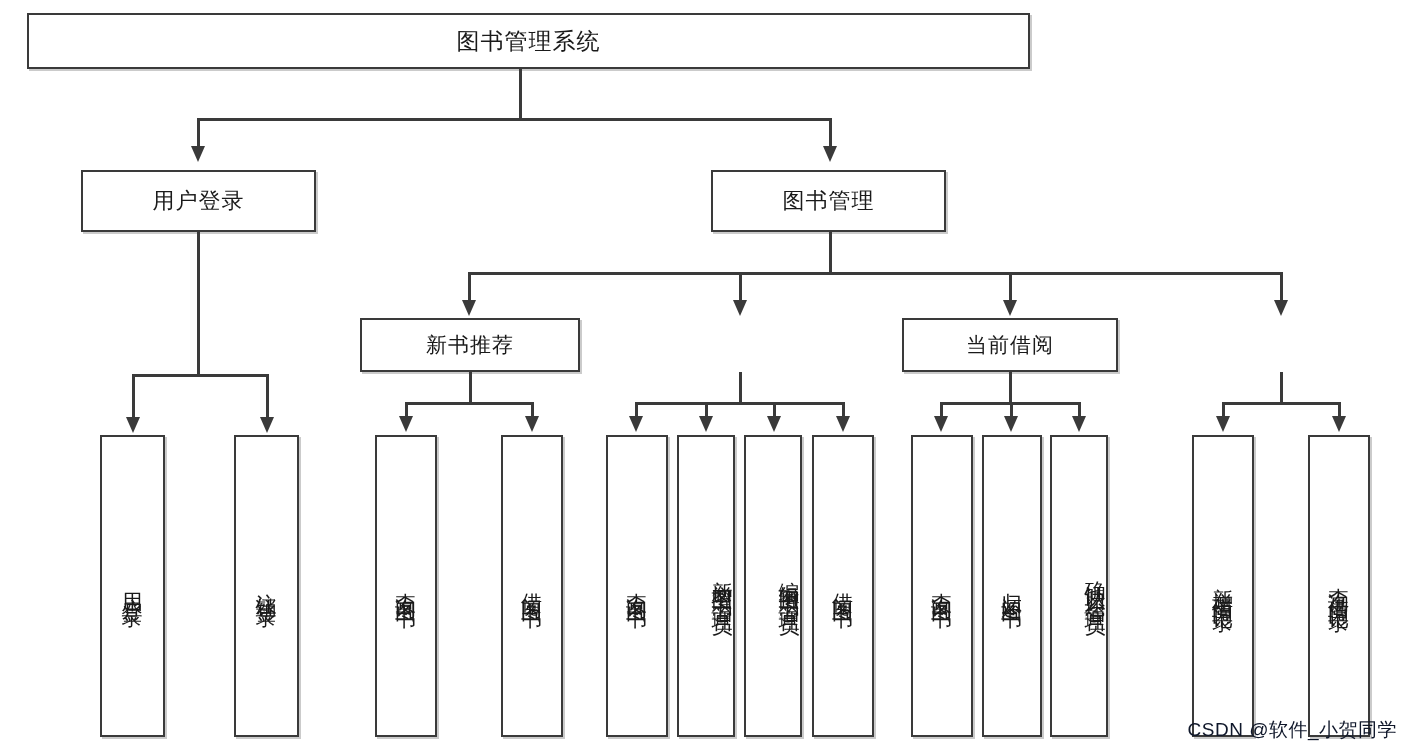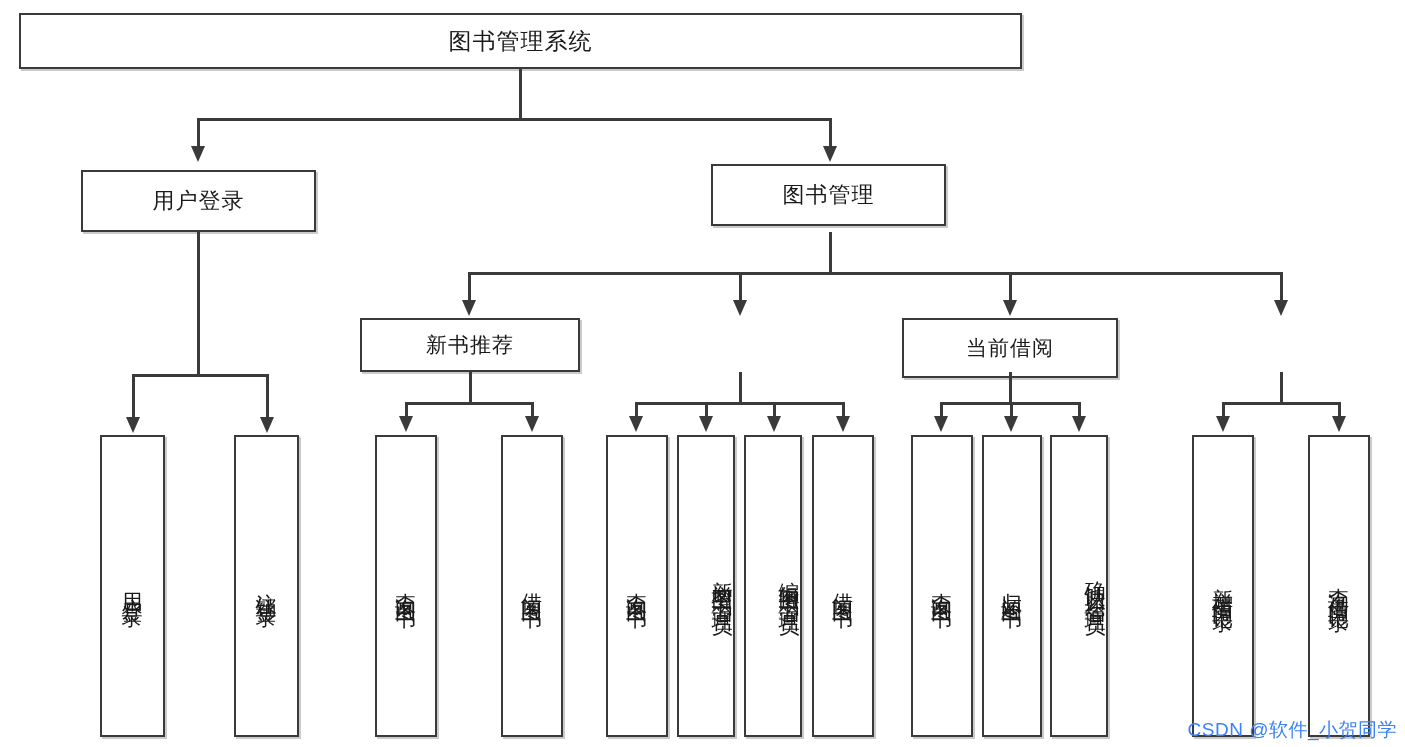--- a/index.html
+++ b/index.html
@@ -26,21 +26,21 @@
     background: #ffffff;
     border: 2.5px solid #3a3a3a;
     display: flex;
     align-items: center;
     justify-content: center;
     color: #1a1a1a;
     font-size: 22px;
     letter-spacing: 1px;
     box-shadow: 2px 2px 0 rgba(140,140,140,0.45);
   }
-  .node.root      { font-size: 23px; }
+  .node.root      { font-size: 23px; margin-left: 8px; }
   .node.level2    { font-size: 22px; }
   .node.level3    { font-size: 21px; }
 
   
   .node.leaf {
     writing-mode: vertical-rl;
     text-orientation: upright;
     align-items: center;
     justify-content: center;
     font-size: 21px;
@@ -74,21 +74,21 @@
     border-right: 7px solid transparent;
     border-top: 16px solid #3a3a3a;
   }
 
   
   #watermark {
     position: absolute;
     right: 8px;
     bottom: 4px;
     font-size: 19px;
-    color: #3b82f6;
+    color: #0f172a;
     letter-spacing: 0.5px;
     white-space: nowrap;
     pointer-events: none;
   }
 </style>
 </head>
 <body>
 
 <div id="canvas">
 
@@ -103,21 +103,21 @@
   <div class="ln v" style="left:197px; top:118px; width:2.5px; height:30px;"></div>
   <div class="arrow" style="left:191px; top:146px;"></div>
 
   <div class="ln v" style="left:829px; top:118px; width:2.5px; height:30px;"></div>
   <div class="arrow" style="left:823px; top:146px;"></div>
 
   <div class="node level2" style="left:81px; top:170px; width:235px; height:62px;">
     <span>用户登录</span>
   </div>
 
-  <div class="node level2" style="left:711px; top:164px; width:235px; height:62px;">
+  <div class="node level2" style="left:711px; top:170px; width:235px; height:62px;">
     <span>图书管理</span>
   </div>
 
   <div class="ln v" style="left:197px; top:232px; width:2.5px; height:144px;"></div>
   <div class="ln h" style="left:132px; top:374px; width:134px; height:2.5px;"></div>
   <div class="ln v" style="left:132px; top:374px; width:2.5px; height:45px;"></div>
   <div class="arrow" style="left:126px; top:417px;"></div>
   <div class="ln v" style="left:266px; top:374px; width:2.5px; height:45px;"></div>
   <div class="arrow" style="left:260px; top:417px;"></div>
 
@@ -128,21 +128,21 @@
   <div class="ln v" style="left:739px; top:272px; width:2.5px; height:30px;"></div>
   <div class="arrow" style="left:733px; top:300px;"></div>
   <div class="ln v" style="left:1009px; top:272px; width:2.5px; height:30px;"></div>
   <div class="arrow" style="left:1003px; top:300px;"></div>
   <div class="ln v" style="left:1280px; top:272px; width:2.5px; height:30px;"></div>
   <div class="arrow" style="left:1274px; top:300px;"></div>
 
   <div class="node level3" style="left:360px; top:318px; width:220px; height:54px;">
     <span>新书推荐</span>
   </div>
-  <div class="node level3" style="left:902px; top:318px; width:216px; height:60px;justify-content:center;">
+  <div class="node level3" style="left:902px; top:318px; width:216px; height:54px;justify-content:center;">
     <span>当前借阅</span>
   </div>
 
   <div class="ln v" style="left:469px; top:372px; width:2.5px; height:32px;"></div>
   <div class="ln h" style="left:405px; top:402px; width:128px; height:2.5px;"></div>
   <div class="ln v" style="left:405px; top:402px; width:2.5px; height:16px;"></div>
   <div class="arrow" style="left:399px; top:416px;"></div>
   <div class="ln v" style="left:531px; top:402px; width:2.5px; height:16px;"></div>
   <div class="arrow" style="left:525px; top:416px;"></div>
 

